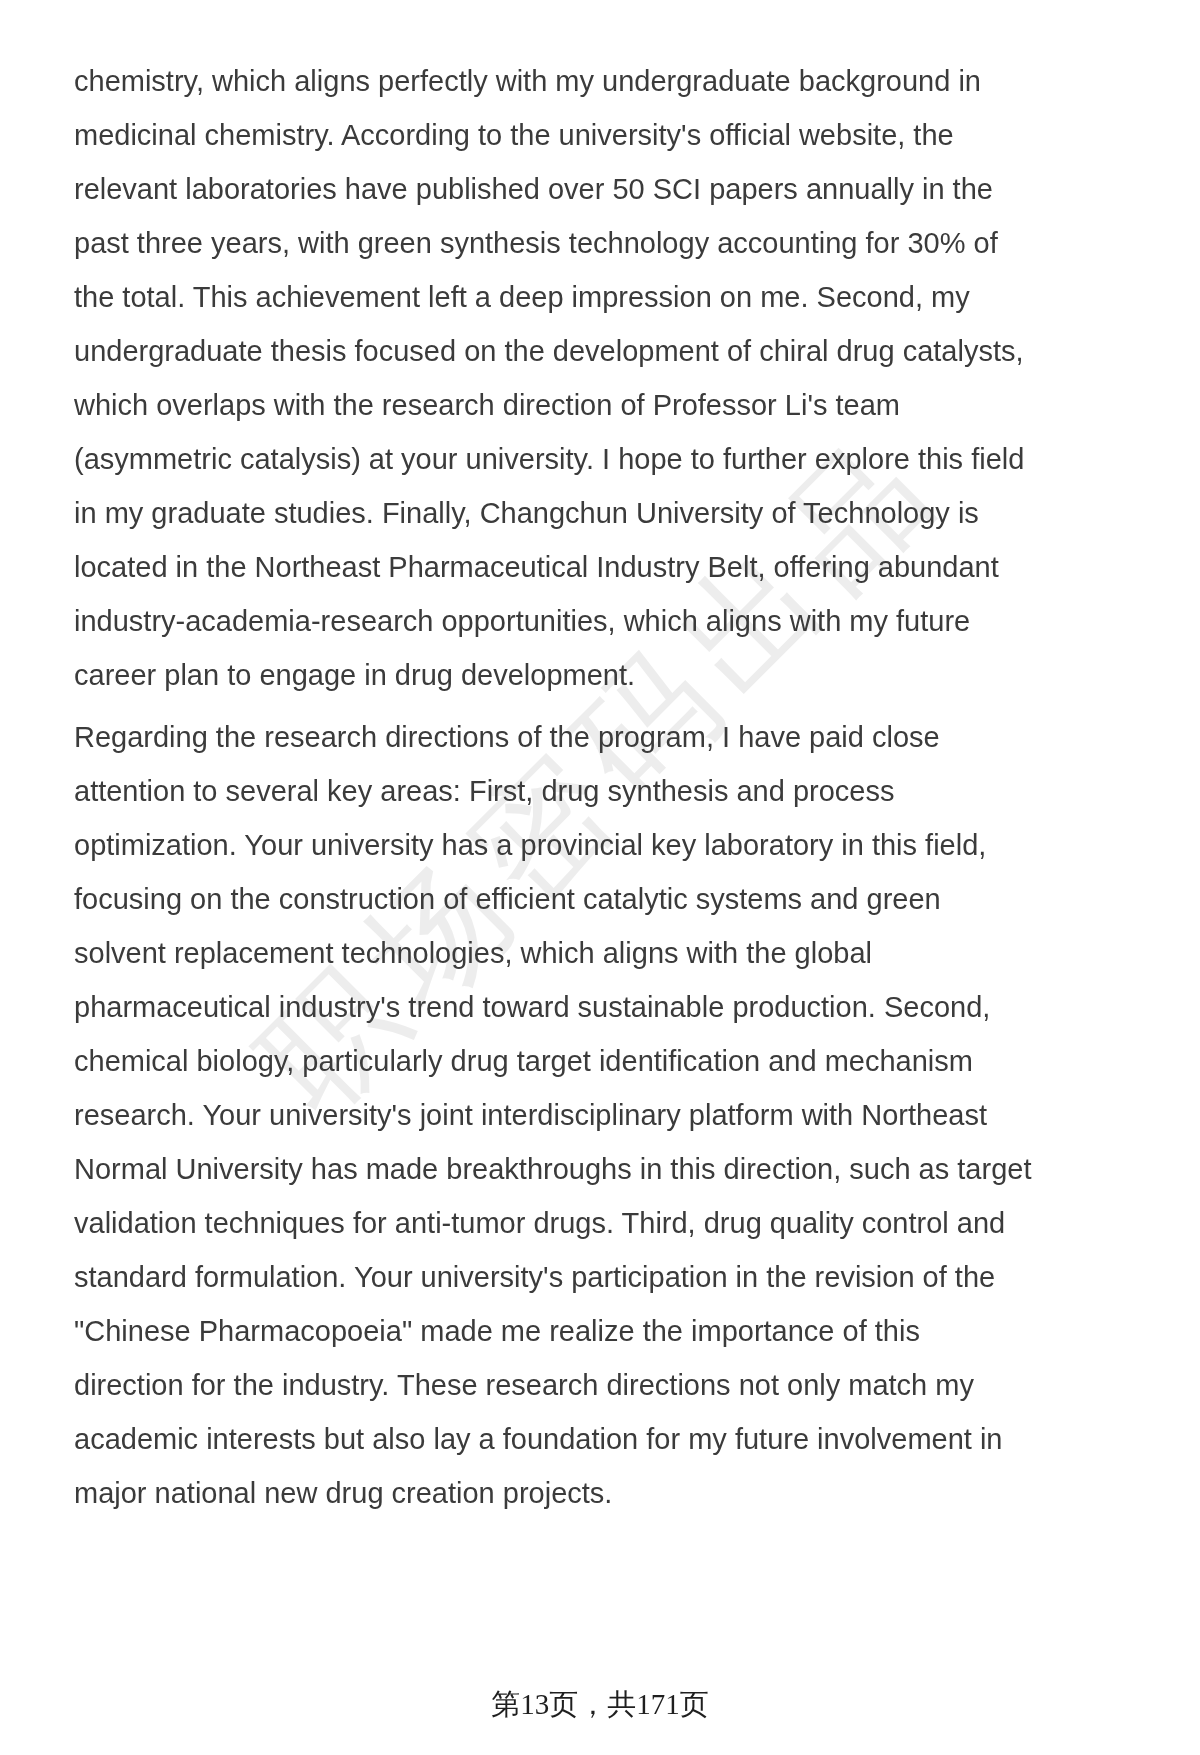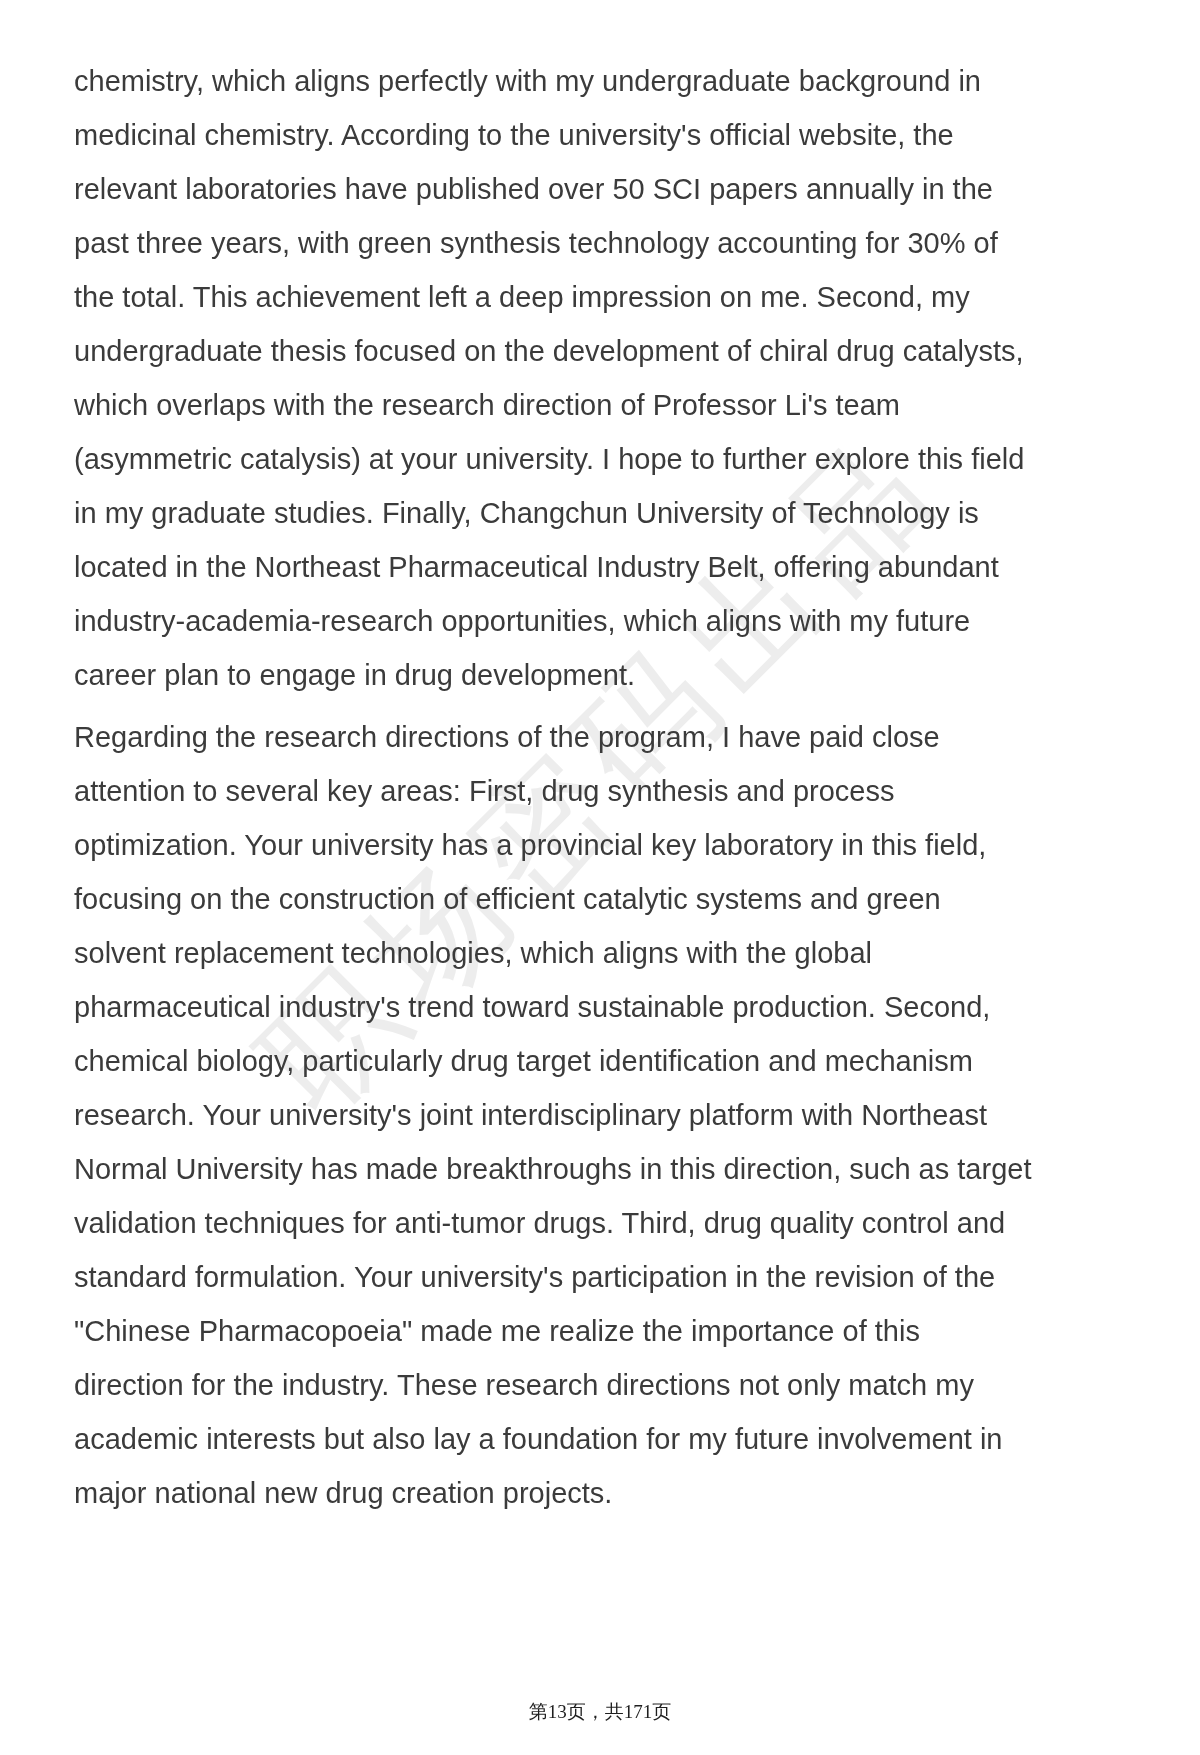--- a/index.html
+++ b/index.html
@@ -46,21 +46,21 @@
   .content p {
     margin: 8px;
     padding: 0;
   }
   .footer {
     position: absolute;
     left: 0;
     right: 0;
     bottom: 30px;
     text-align: center;
-    font-size: 19px;
+    font-size: 29px;
     color: #1f1f1f;
     font-family: "Liberation Serif", "DejaVu Serif", serif;
     z-index: 1;
     margin-top: 27px;
   }
 </style>
 </head>
 <body>
 
 <div class="page">

